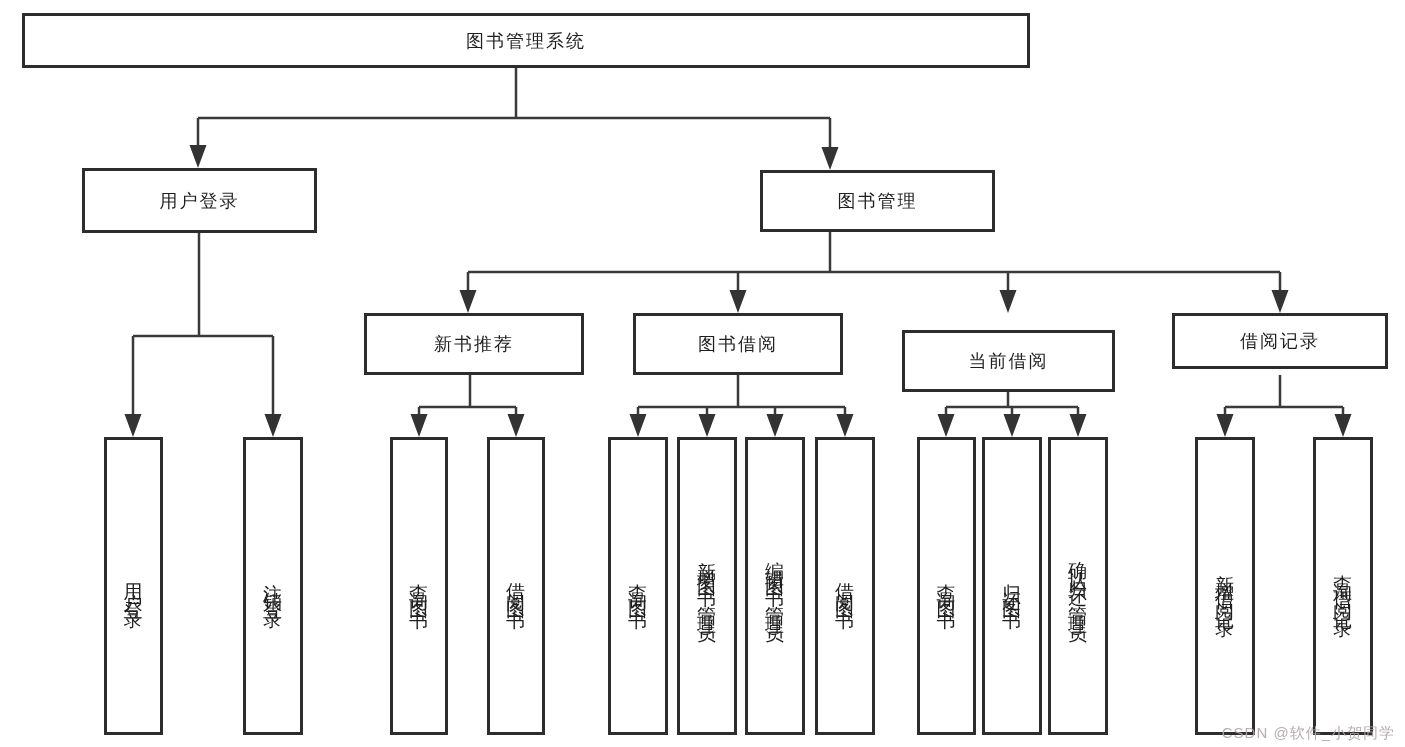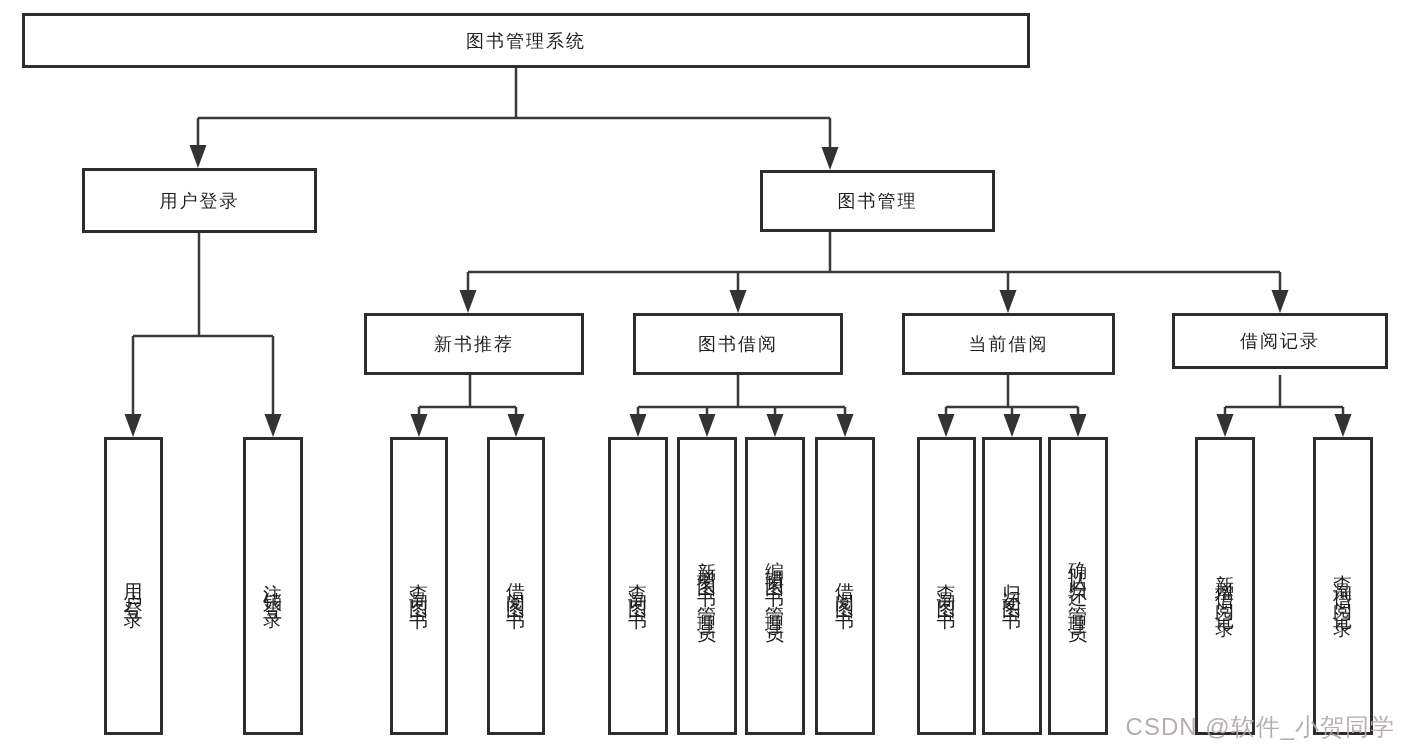--- a/index.html
+++ b/index.html
@@ -41,40 +41,40 @@
     letter-spacing:9px;
     color:#1e1e1e;
     line-height:1;
   }
   
   .pos-root{left:12px;top:13px;width:1008px;height:55px;margin-left:10px;}
   .pos-user-login{left:82px;top:168px;width:235px;height:65px;}
   .pos-book-mgmt{left:712px;top:170px;width:235px;height:62px;margin-left:48px;}
   .pos-new-book{left:364px;top:313px;width:220px;height:62px;}
   .pos-borrow{left:633px;top:313px;width:210px;height:62px;}
-  .pos-current{left:902px;top:313px;width:213px;height:62px;}
+  .pos-current{left:902px;top:330px;width:213px;height:62px;}
   .pos-records{left:1172px;top:313px;width:216px;height:56px;}
   
   .pos-l-a0{left:104px;width:59px;}
   .pos-l-a1{left:243px;width:60px;}
   .pos-l-b0{left:390px;width:58px;}
   .pos-l-b1{left:487px;width:58px;}
   .pos-l-c0{left:608px;width:60px;}
   .pos-l-c1{left:677px;width:60px;}
   .pos-l-c2{left:745px;width:60px;}
   .pos-l-c3{left:815px;width:60px;}
   .pos-l-d0{left:917px;width:59px;}
   .pos-l-d1{left:982px;width:60px;}
   .pos-l-d2{left:1048px;width:60px;}
   .pos-l-e0{left:1195px;width:60px;}
   .pos-l-e1{left:1313px;width:60px;}
   .watermark{
     position:absolute;
     right:10px;bottom:4px;
-    font-size:24px;
+    font-size:15px;
     letter-spacing:1px;
     color:rgba(177,167,167,0.92);
     z-index:5;
     white-space:nowrap;
   }
 </style>
 </head>
 <body>
 
 <svg id="connectors" viewBox="0 0 1405 747" xmlns="http://www.w3.org/2000/svg" aria-hidden="true">

